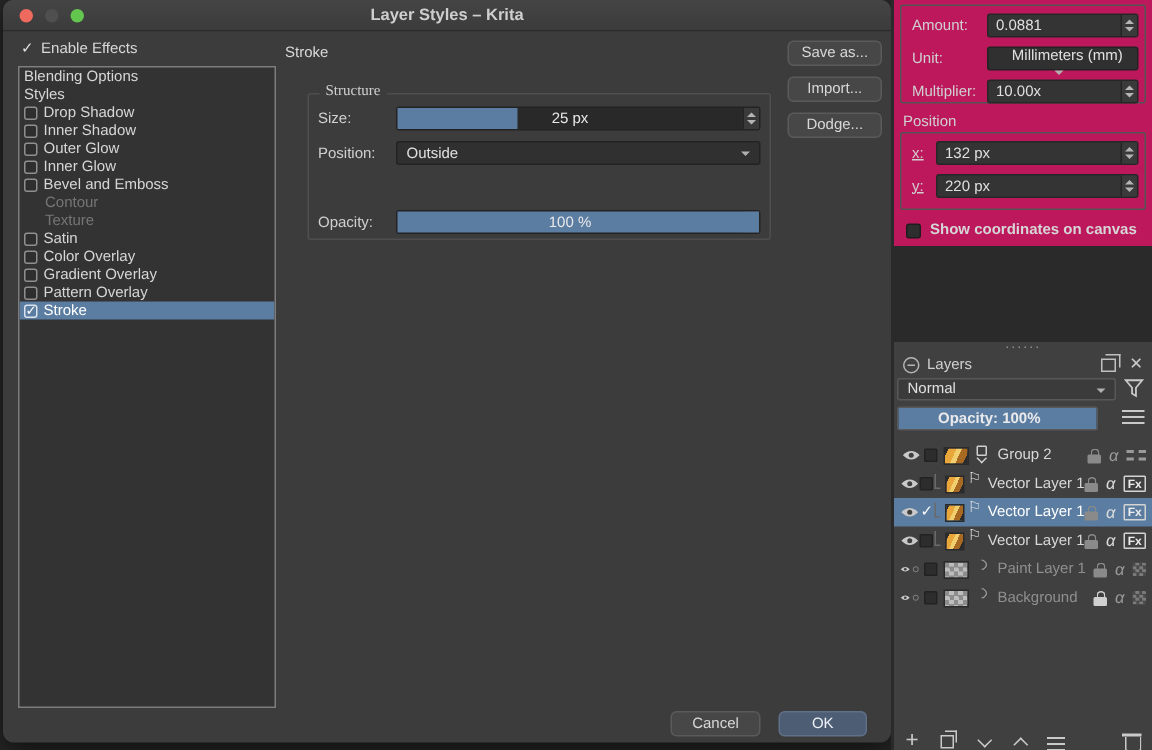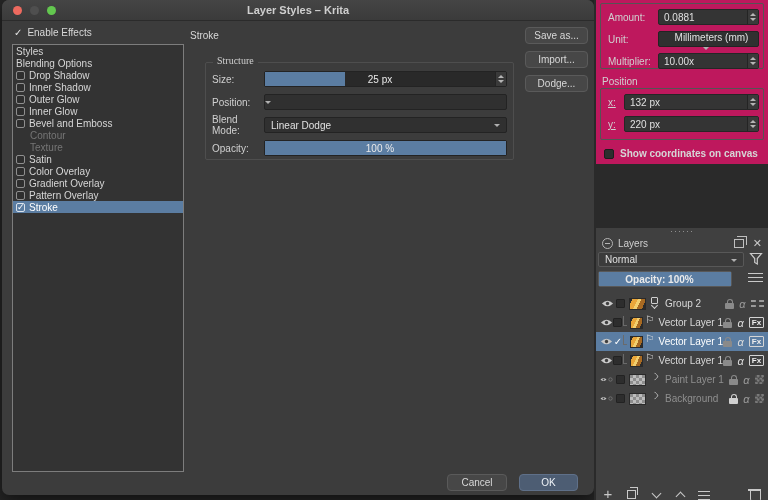--- a/index.html
+++ b/index.html
@@ -186,26 +186,26 @@
 
   <div id="enable-effects">
     <span class="chk">✓</span>
     <span>Enable Effects</span>
   </div>
 
   <div id="styles-list">
 
       <div class="style-row">
 
+        <span class="style-label">Blending Options</span>
+      </div>
+
+      <div class="style-row">
+
         <span class="style-label">Styles</span>
-      </div>
-
-      <div class="style-row">
-
-        <span class="style-label">Blending Options</span>
       </div>
 
       <div class="style-row checkbox">
         <span class="cb"></span>
         <span class="style-label">Drop Shadow</span>
       </div>
 
       <div class="style-row checkbox">
         <span class="cb"></span>
         <span class="style-label">Inner Shadow</span>
@@ -275,27 +275,21 @@
         <span class="sval">25 px</span>
         <span class="spin">
             <i class="up"></i>
             <i class="dn"></i>
           </span>
       </div>
     </div>
     <div class="ctl-row" style="top:31px;">
       <span class="lbl">Position:</span>
       <div class="ctl dropdown">
-        <span class="caret"></span>
-      </div>
-    </div>
-    <div class="ctl-row" style="top:54px;">
-      <span class="lbl">Blend Mode:</span>
-      <div class="ctl dropdown">
-        <span class="dval">Linear Dodge</span>
+        <span class="dval">Outside</span>
         <span class="caret"></span>
       </div>
     </div>
     <div class="ctl-row" style="top:77px;">
       <span class="lbl">Opacity:</span>
       <div class="ctl slider">
         <span class="fill" style="width: 100%;"></span>
         <span class="sval">100 %</span>
         <span class="spin">
             <i class="up"></i>

